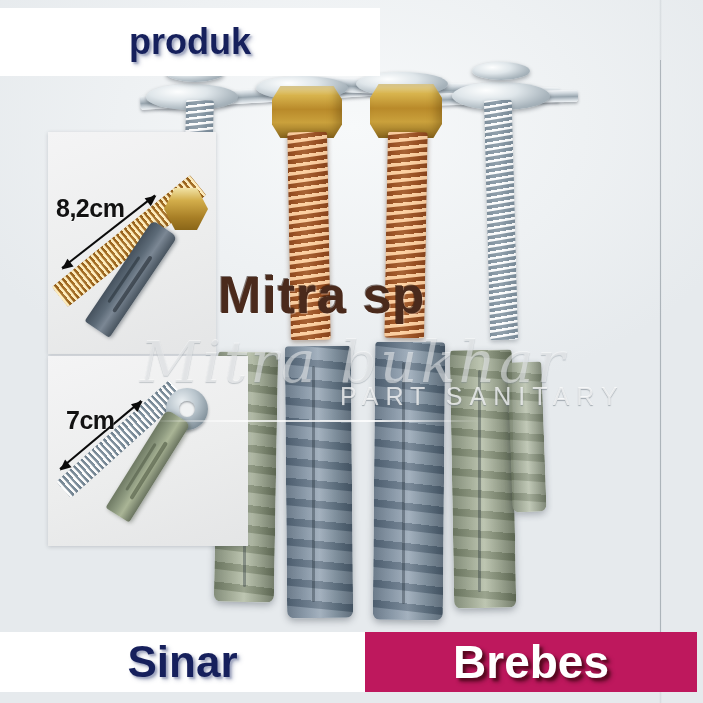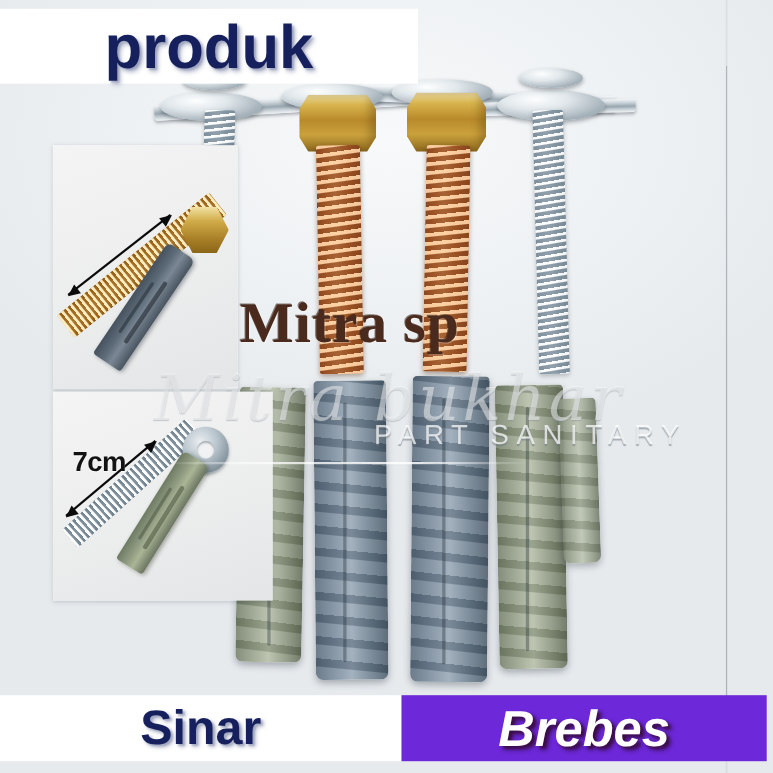--- a/index.html
+++ b/index.html
@@ -192,21 +192,21 @@
     left: 30%; top: 30%;
     width: 40%; height: 40%;
     border-radius: 50%;
     background: #f0f2f3;
     box-shadow: inset 0 1px 2px rgba(50,60,70,.5);
   }
 
   
   .wm-brand {
     position: absolute;
-    font-family: Liberation Serif, serif;
+    font-family: Liberation Sans, sans-serif;
     font-weight: bold;
     color: #4a2a1c;
     text-shadow: 1px 1px 0 rgba(255,255,255,.30), -1px -1px 0 rgba(40,18,10,.55);
     white-space: nowrap;
     letter-spacing: 1px;
   }
   .wm-script {
     position: absolute;
     font-family: "DejaVu Serif", serif;
     font-style: italic;
@@ -311,20 +311,21 @@
 
     <div class="nut-gold-sm" style="left:116px; top:56px; width:44px; height:42px;"></div>
 
     <div class="screw-diag plug-dark" style="left:22px; top:132px; width:122px; height:30px; transform:rotate(-56deg);">
       <div style="position:absolute;left:20%;top:55%;width:55%;height:4px;background:rgba(25,33,40,.55);border-radius:2px;"></div>
       <div style="position:absolute;left:24%;top:28%;width:45%;height:3px;background:rgba(25,33,40,.45);border-radius:2px;"></div>
     </div>
 
     <div class="dim-arrow head-both" style="left:14px; top:135px; width:118px; transform:rotate(-38deg);"></div>
 
+    <div class="inset-label" style="left:8px; top:62px; font-size:25px;">8,2cm</div>
   </div>
 
   <div class="inset" style="left:48px; top:356px; width:200px; height:190px;">
 
     <div class="screw-diag thread-zinc" style="left:-4px; top:72px; width:152px; height:22px; transform:rotate(-42deg);"></div>
 
     <div class="washer-sm" style="left:118px; top:32px; width:42px; height:42px;">
       <div class="hole"></div>
     </div>
 
@@ -338,26 +339,26 @@
     <div class="inset-label" style="left:18px; top:50px; font-size:25px;">7cm</div>
   </div>
 
   <div class="wm-script" style="left:140px; top:328px; font-size:58px;">Mitra bukhar</div>
   <div class="wm-rule" style="left:150px; top:420px; width:330px;"></div>
   <div class="wm-sub" style="left:340px; top:382px; font-size:25px;">PART SANITARY</div>
   <div class="wm-brand" style="left:218px; top:265px; font-size:52px;">Mitra sp</div>
 
   <div class="banner-top" style="top:8px; height:68px;">
     <div class="banner-white" style="width:380px; height:68px;">
-      <span class="banner-text-blue" style="font-size:56px;">produk</span>
+      <span class="banner-text-blue" style="font-size:36px;">produk</span>
     </div>
   </div>
 
   <div class="banner-bottom" style="top:632px; height:60px;border-radius:14px;">
     <div class="banner-white" style="width:365px; height:60px;">
       <span class="banner-text-blue" style="font-size:44px;">Sinar</span>
     </div>
-    <div class="banner-red" style="width:332px; height:60px; background:#6d28d9;font-style:italic;">
+    <div class="banner-red" style="width:332px; height:60px; background:#be185d;">
       <span class="banner-text-white" style="font-size:46px;">Brebes</span>
     </div>
   </div>
 
 </div>
 
 </body></html>

